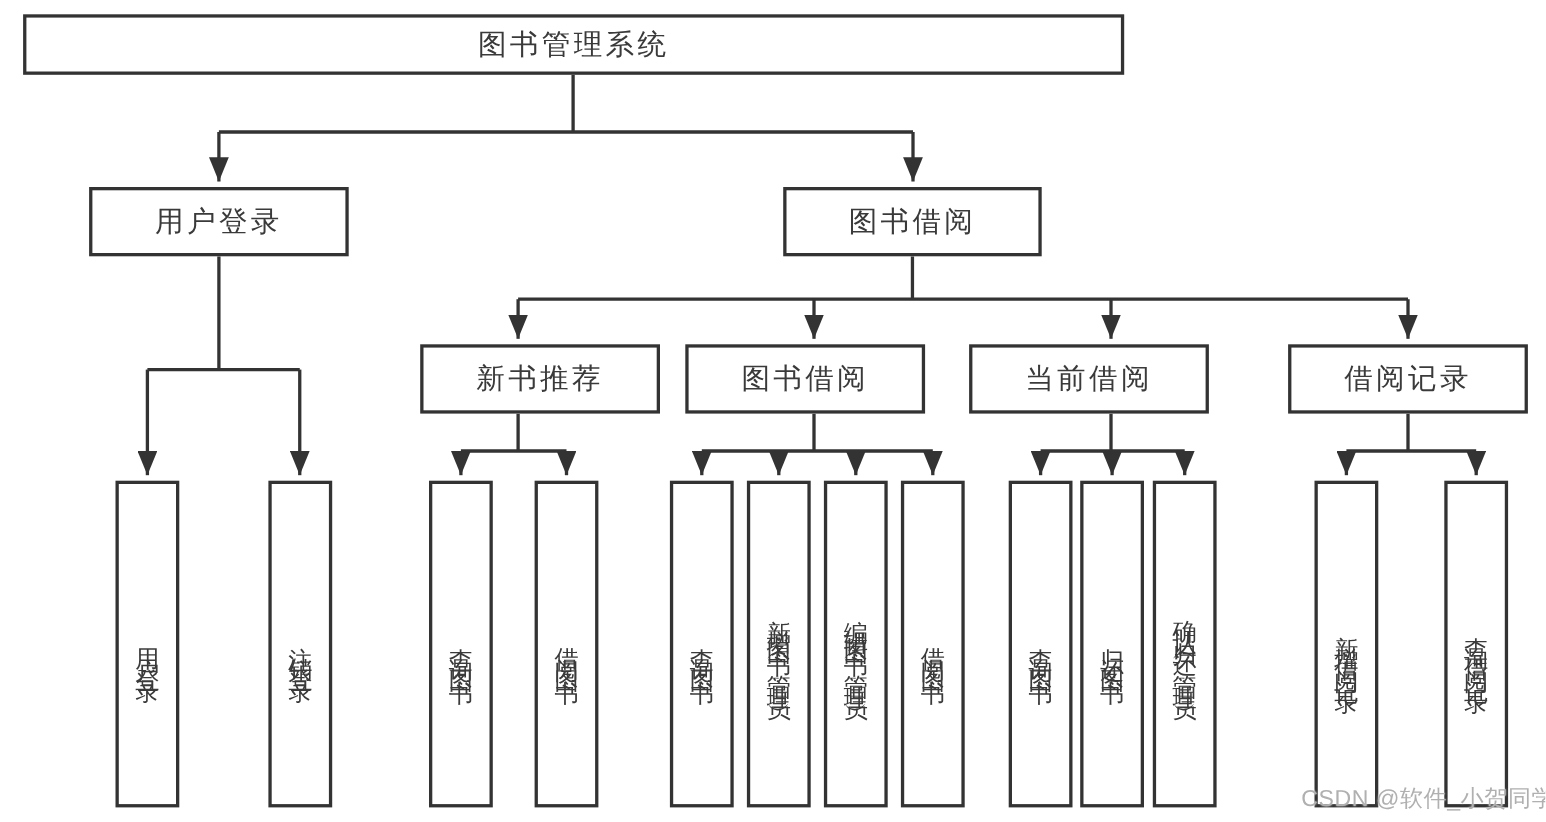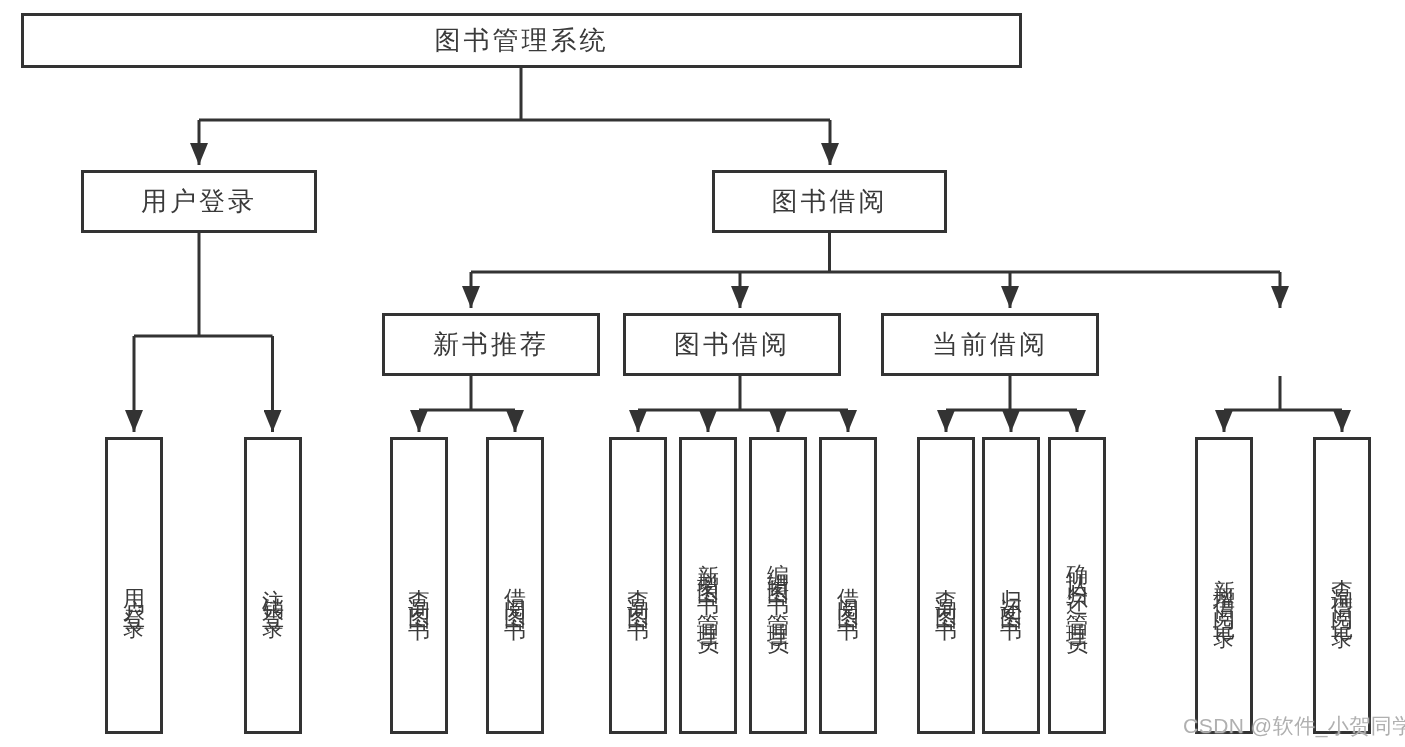--- a/index.html
+++ b/index.html
@@ -98,20 +98,21 @@
   </svg>
 
   <div class="node h" style="left:21px;top:13px;width:1001px;height:55px">图书管理系统</div>
 
   <div class="node h" style="left:81px;top:170px;width:236px;height:63px">用户登录</div>
   <div class="node h" style="left:712px;top:170px;width:235px;height:63px">图书借阅</div>
 
   <div class="node h" style="left:382px;top:313px;width:218px;height:63px">新书推荐</div>
   <div class="node h" style="left:623px;top:313px;width:218px;height:63px">图书借阅</div>
   <div class="node h" style="left:881px;top:313px;width:218px;height:63px">当前借阅</div>
+  <div class="node h" style="left:1171px;top:313px;width:218px;height:63px">借阅记录</div>
 
   <div class="node v" style="left:105px;top:437px;width:58px;height:297px">用户登录</div>
   <div class="node v" style="left:244px;top:437px;width:58px;height:297px">注销登录</div>
 
   <div class="node v" style="left:390px;top:437px;width:58px;height:297px">查询图书</div>
   <div class="node v" style="left:486px;top:437px;width:58px;height:297px">借阅图书</div>
 
   <div class="node v" style="left:609px;top:437px;width:58px;height:297px">查询图书</div>
   <div class="node v" style="left:679px;top:437px;width:58px;height:297px">新增图书（管理员）</div>
   <div class="node v" style="left:749px;top:437px;width:58px;height:297px">编辑图书（管理员）</div>

